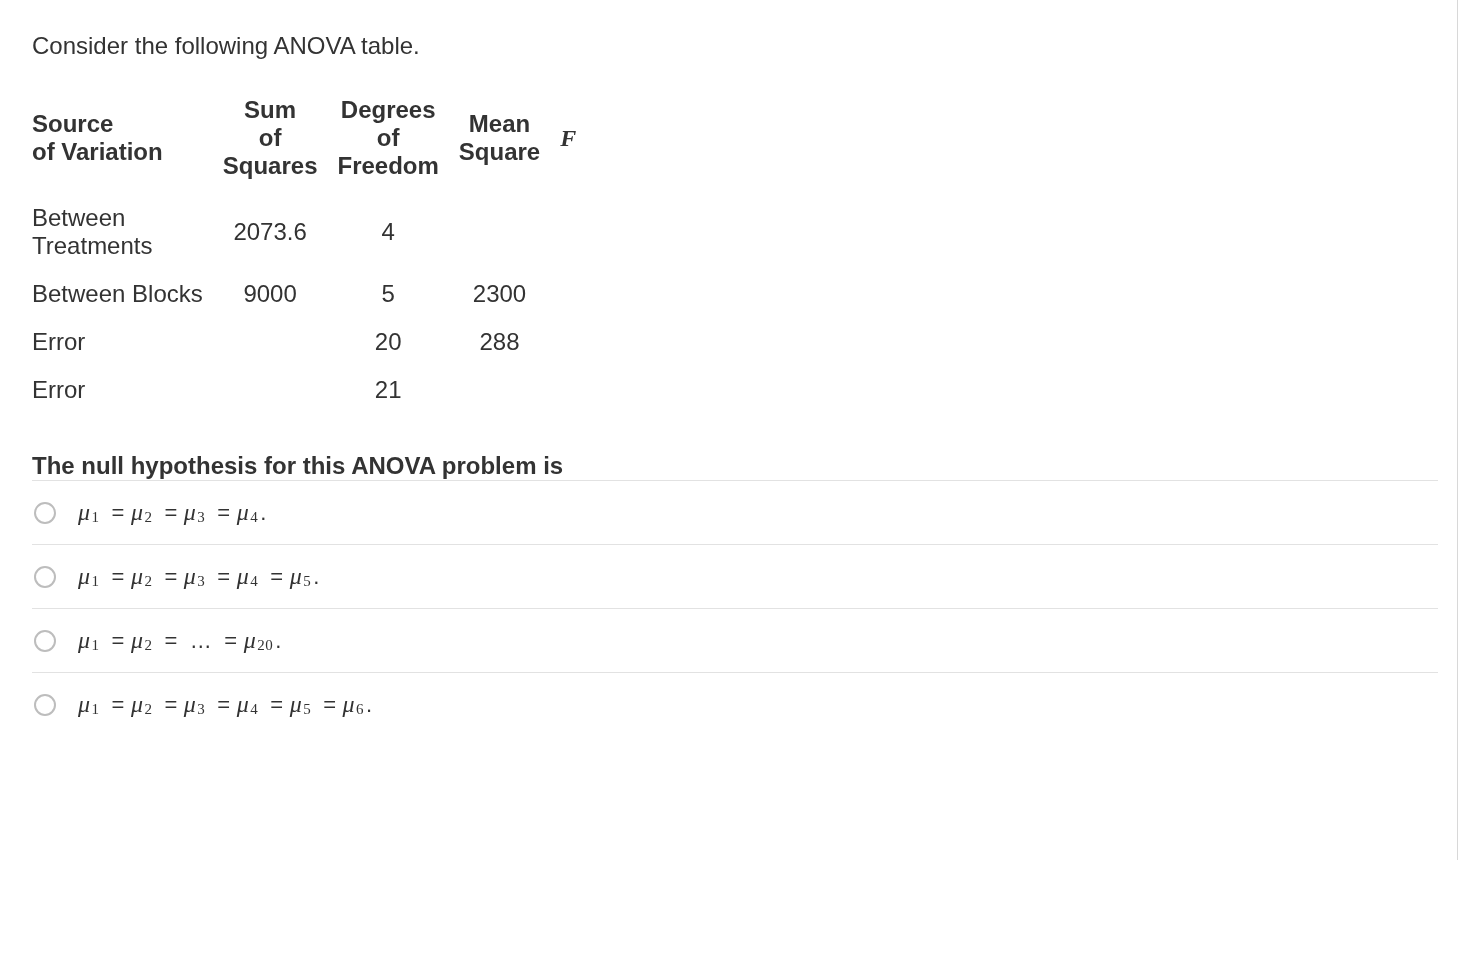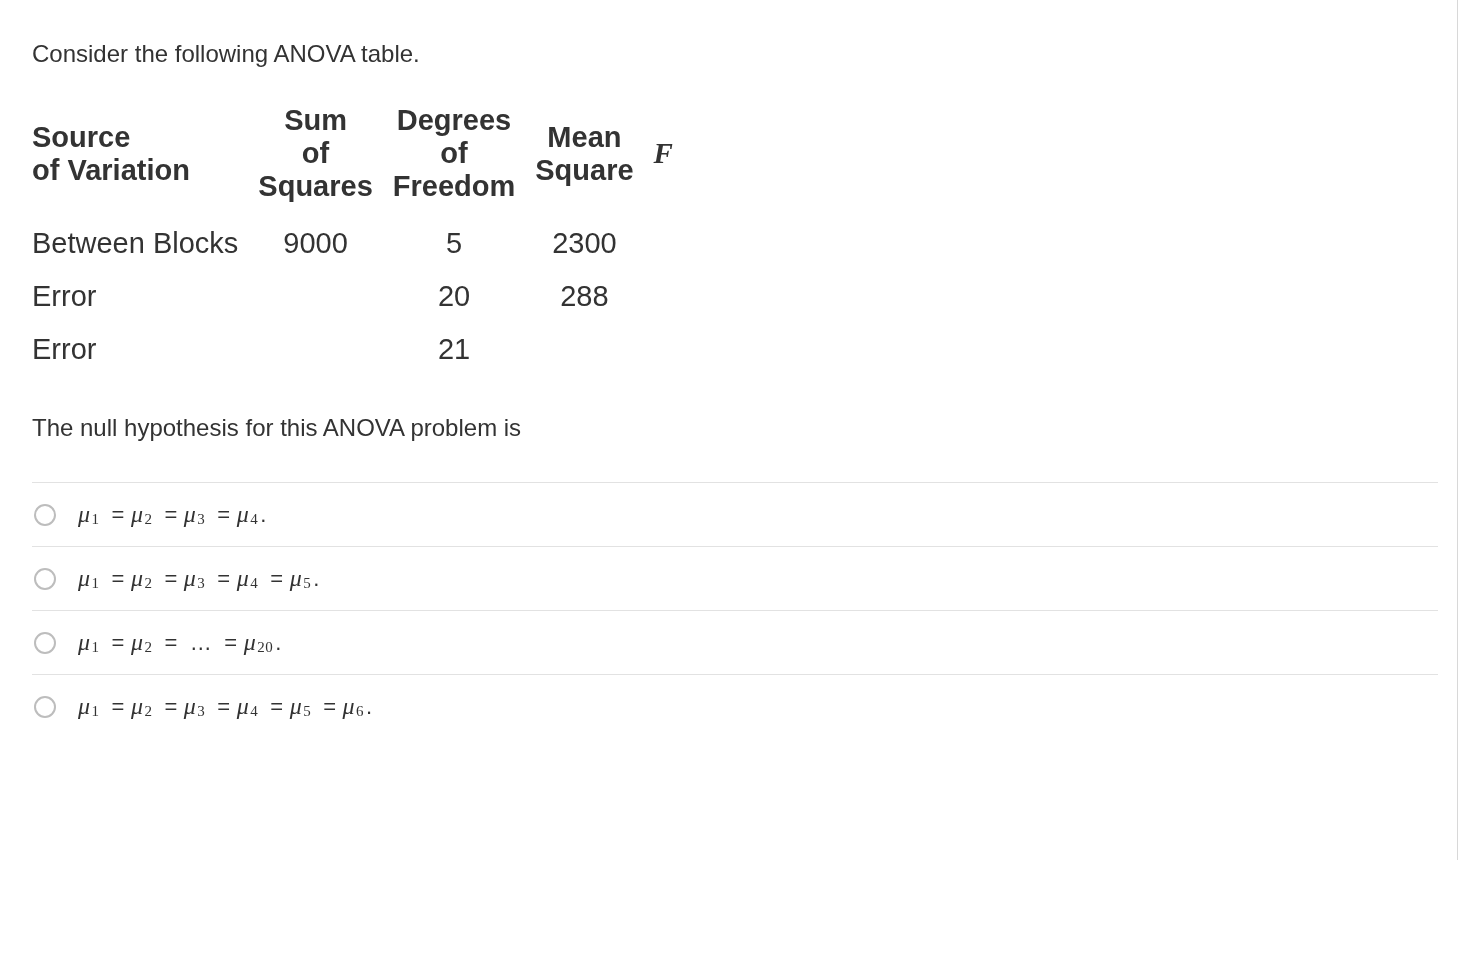--- a/index.html
+++ b/index.html
@@ -8,41 +8,41 @@
     height: 100%;
     font-family: "Helvetica Neue", Arial, sans-serif;
     color: #333333;
     background: #ffffff;
   }
   .page {
     width: 1470px;
     height: 860px;
     position: relative;
     box-sizing: border-box;
-    padding: 40px 32px 0 32px;
+    padding: 32px 32px 0 32px;
     overflow: hidden;
   }
   
   .right-edge {
     position: absolute;
     top: 0;
     right: 0;
     width: 12px;
     height: 100%;
     border-left: 1px solid #d8d8d8;
     background: #ffffff;
   }
   .prompt-text {
     font-size: 24px;
     font-weight: 400;
     margin-bottom: 30px;
   }
   table.anova {
     border-collapse: collapse;
-    font-size: 29px;
+    font-size: 24px;
     margin-bottom: 38px;
   }
   table.anova th {
     font-weight: 700;
     padding: 6px 20px 14px 0;
     text-align: center;
     vertical-align: middle;
   }
   table.anova th:first-child {
     text-align: left;
@@ -56,22 +56,21 @@
   table.anova td:first-child {
     text-align: left;
     padding-left: 0;
   }
   table.anova .f-col {
     font-style: italic;
     font-family: "Times New Roman", serif;
   }
   .question-text {
     font-size: 24px;
-    font-weight: 400;
-    margin-bottom: 40px;
+    font-weight: 700;
   }
   .options {
     border-top: 1px solid #e2e2e2;
   }
   .option-row {
     display: flex;
     align-items: center;
     padding: 18px 2px;
     border-bottom: 1px solid #e2e2e2;
     cursor: pointer;
@@ -139,20 +138,27 @@
           Degrees<br>of<br>Freedom
         </th>
         <th>
           Mean<br>Square
         </th>
         <th class="f-col">F</th>
       </tr>
     </thead>
     <tbody>
       <tr>
+        <td>Between<br>Treatments</td>
+        <td>2073.6</td>
+        <td>4</td>
+        <td></td>
+        <td></td>
+      </tr>
+      <tr>
         <td>Between Blocks</td>
         <td>9000</td>
         <td>5</td>
         <td>2300</td>
         <td></td>
       </tr>
       <tr>
         <td>Error</td>
         <td></td>
         <td>20</td>

